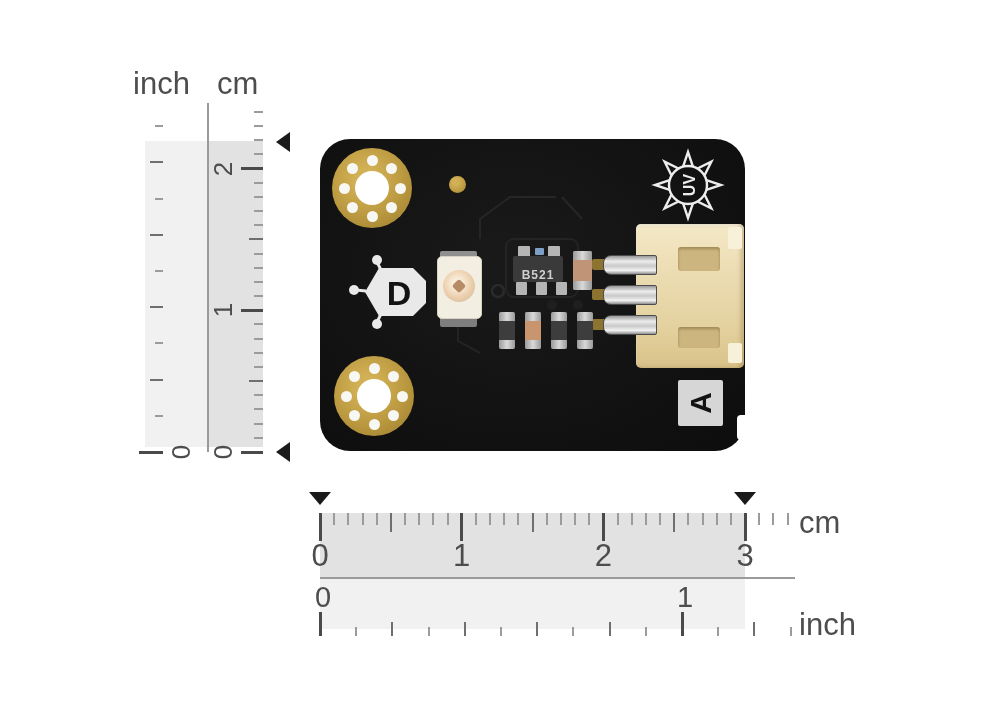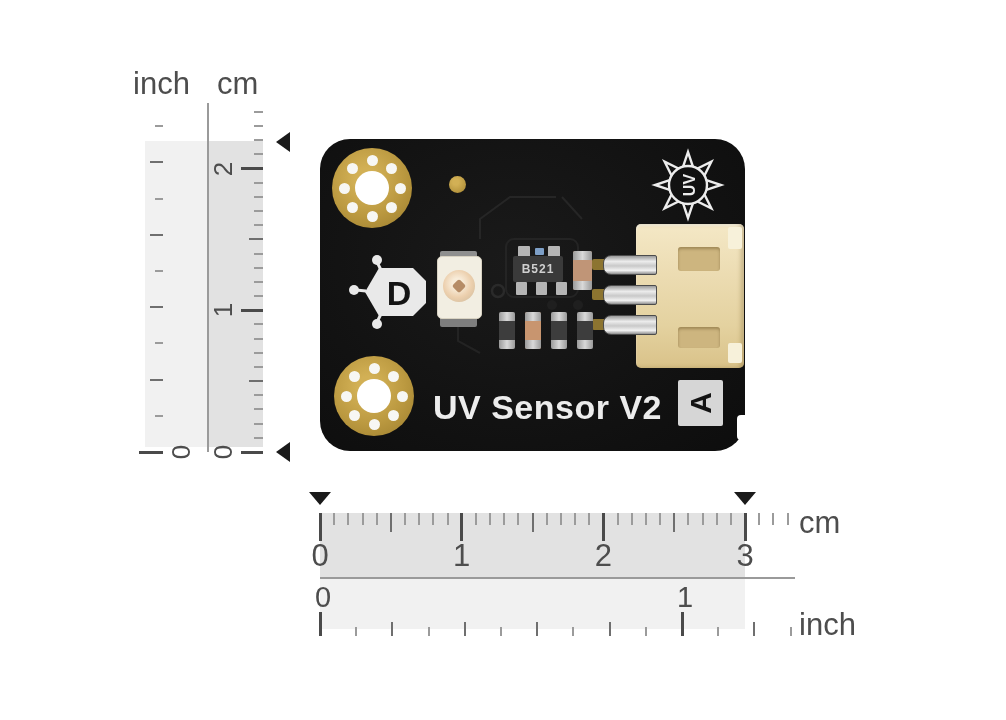--- a/index.html
+++ b/index.html
@@ -109,21 +109,21 @@
       <div class="abs" style="left:5px;top:13px;width:32px;height:32px;border-radius:50%;
            background:radial-gradient(circle at 45% 42%, #f8ecd9 20%, #eccfad 55%, #d9c2a2 80%, #ccb694 100%);">
         <div class="abs" style="left:11px;top:11px;width:10px;height:10px;background:#b68c66;transform:rotate(45deg);border-radius:2px;"></div>
       </div>
     </div>
 
     <div class="abs" style="left:198px;top:107px;width:12px;height:12px;background:#b5b5b5;border-radius:1px;"></div>
     <div class="abs" style="left:228px;top:107px;width:12px;height:12px;background:#b5b5b5;border-radius:1px;"></div>
     <div class="abs" style="left:215px;top:109px;width:9px;height:7px;background:#7d9fc7;border-radius:1px;"></div>
     <div class="abs" style="left:193px;top:117px;width:50px;height:26px;background:#3a3a3a;border-radius:2px;
-         display:flex;align-items:center;justify-content:center;">
+         display:flex;align-items:flex-end;justify-content:center;">
       <span style="color:#cfcfcf;font-size:12px;font-weight:bold;letter-spacing:1px;">B521</span>
     </div>
     <div class="abs" style="left:196px;top:143px;width:11px;height:13px;background:#b5b5b5;border-radius:1px;"></div>
     <div class="abs" style="left:216px;top:143px;width:11px;height:13px;background:#b5b5b5;border-radius:1px;"></div>
     <div class="abs" style="left:236px;top:143px;width:11px;height:13px;background:#b5b5b5;border-radius:1px;"></div>
 
     <div class="passive" style="left:253px;top:112px;width:19px;height:39px;background:#c09577;">
       <div class="cap-end" style="top:0;"></div>
         <div class="cap-end" style="bottom:0;"></div>
     </div>
@@ -157,21 +157,20 @@
         <div style="position: absolute; left: 231px; top: 173px; width: 16px; height: 37px; background: rgb(61, 61, 61); border-radius: 2px; overflow: hidden;">
           <div style="position: absolute; left: 0px; top: 0px; width: 100%; height: 9px; background: linear-gradient(90deg, rgb(154, 154, 154), rgb(217, 217, 217), rgb(154, 154, 154));"></div>
           <div style="position: absolute; left: 0px; bottom: 0px; width: 100%; height: 9px; background: linear-gradient(90deg, rgb(154, 154, 154), rgb(217, 217, 217), rgb(154, 154, 154));"></div>
         </div>
         <div style="position: absolute; left: 257px; top: 173px; width: 16px; height: 37px; background: rgb(61, 61, 61); border-radius: 2px; overflow: hidden;">
           <div style="position: absolute; left: 0px; top: 0px; width: 100%; height: 9px; background: linear-gradient(90deg, rgb(154, 154, 154), rgb(217, 217, 217), rgb(154, 154, 154));"></div>
           <div style="position: absolute; left: 0px; bottom: 0px; width: 100%; height: 9px; background: linear-gradient(90deg, rgb(154, 154, 154), rgb(217, 217, 217), rgb(154, 154, 154));"></div>
         </div>
       </div>
 
-    <div class="silk-title" style="left:113px;top:249px;">UV Sensor V2</div>
     <div class="rev-badge" style="left:358px;top:241px;width:45px;height:46px;">
       <span>A</span>
     </div>
 
     <div class="abs" style="left:417px;top:276px;width:14px;height:25px;background:#ffffff;border-radius:4px 0 0 4px;"></div>
   </div>
 
   <div class="arrow-down" style="left:309px;top:492px;"></div>
   <div class="arrow-down" style="left:734px;top:492px;"></div>
 

